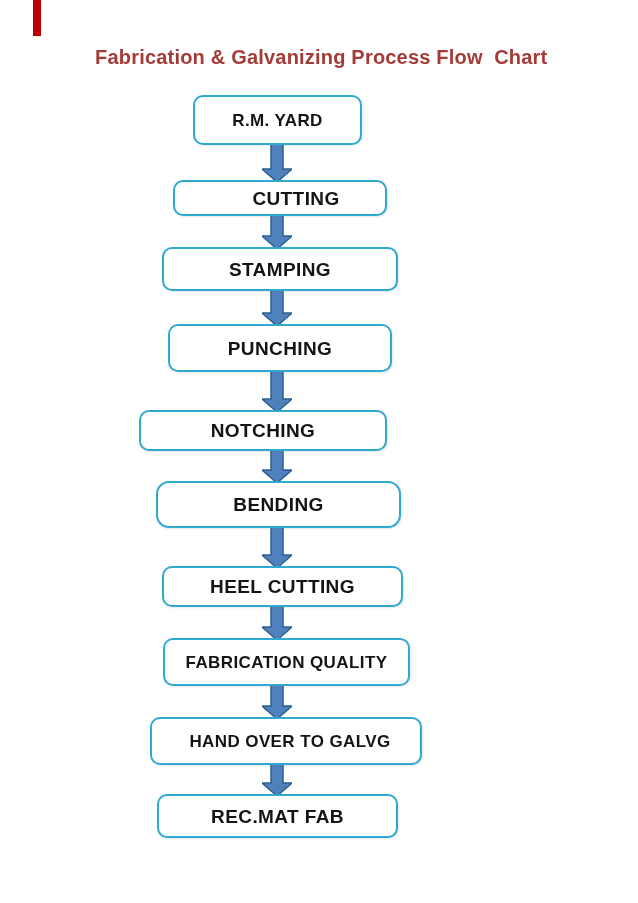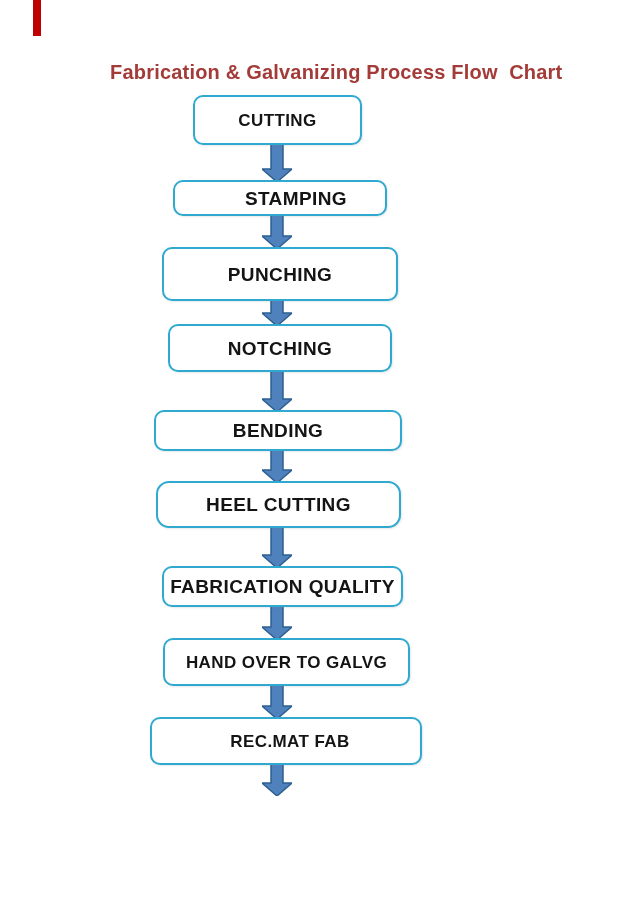--- a/index.html
+++ b/index.html
@@ -13,21 +13,21 @@
   .page{position:absolute;inset:0;width:638px;height:903px;background:var(--page-bg,#fff);}
 
   
   .red-bar{
     position:absolute;left:33px;top:0;width:8px;height:36px;
     background:var(--red-bar,#c00000);
   }
 
   
   .title{
-    position:absolute;left:95px;top:46px;margin:15px;
+    position:absolute;left:95px;top:46px;margin:0;
     font-size:20px;font-weight:bold;letter-spacing:0.2px;
     color:var(--title-color,#a33b38);
     white-space:pre;
   }
 
   
   .flow{position:absolute;inset:0;}
 
   
   .node{
@@ -41,23 +41,23 @@
   }
   .node span{
     font-weight:bold;color:#141414;letter-spacing:0.4px;
     font-size:19px;line-height:1;white-space:nowrap;
   }
 
   
   .flow div:nth-of-type(1){left:193px;top:95px;width:169px;height:50px;}
   .flow div:nth-of-type(1) span{font-size:17px;}
   .flow div:nth-of-type(2){left:173px;top:180px;width:214px;height:36px;padding-left:32px;}
-  .flow div:nth-of-type(3){left:162px;top:247px;width:236px;height:54px;text-align:right;}
+  .flow div:nth-of-type(3){left:162px;top:247px;width:236px;height:44px;text-align:right;}
   .flow div:nth-of-type(4){left:168px;top:324px;width:224px;height:48px;}
-  .flow div:nth-of-type(5){left:154px;top:410px;width:248px;height:41px;}
+  .flow div:nth-of-type(5){left:139px;top:410px;width:248px;height:41px;}
   .flow div:nth-of-type(6){left:156px;top:481px;width:245px;height:47px;border-radius:13px;}
   .flow div:nth-of-type(7){left:162px;top:566px;width:241px;height:41px;}
   .flow div:nth-of-type(8){left:163px;top:638px;width:247px;height:48px;}
   .flow div:nth-of-type(8) span{font-size:17px;}
   .flow div:nth-of-type(9){left:150px;top:717px;width:272px;height:48px;padding-left:8px;}
   .flow div:nth-of-type(9) span{font-size:17px;}
   .flow div:nth-of-type(10){left:157px;top:794px;width:241px;height:44px;align-items:center;}
 
   
   .arrow{position:absolute;z-index:1;left:262px;width:30px;display:block;}
@@ -71,20 +71,23 @@
   .flow svg:nth-of-type(8){top:684px;height:35px;}
   .flow svg:nth-of-type(9){top:763px;height:33px;}
 </style>
 </head>
 <body style="--page-bg: #ffffff; --red-bar: #c00000; --title-color: #a33b38; --box-border: #2fa9d0; --box-fill: #ffffff;">
 
 <div class="page">
   <div class="red-bar"></div>
   <h1 class="title">Fabrication &amp; Galvanizing Process Flow  Chart</h1>
   <div class="flow" id="flow">
+      <div class="node">
+        <span>R.M. YARD</span>
+      </div>
       <svg class="arrow" viewBox="0 0 30 39" width="30" height="39">
         <polygon points="9,0 9,26 0,26 15,39 30,26 21,26 21,0" fill="#4f81bd" stroke="#2e5f91" stroke-width="1.5"></polygon>
       </svg>
       <div class="node">
         <span>CUTTING</span>
       </div>
       <svg class="arrow" viewBox="0 0 30 36" width="30" height="36">
         <polygon points="9,0 9,23 0,23 15,36 30,23 21,23 21,0" fill="#4f81bd" stroke="#2e5f91" stroke-width="1.5"></polygon>
       </svg>
       <div class="node">

